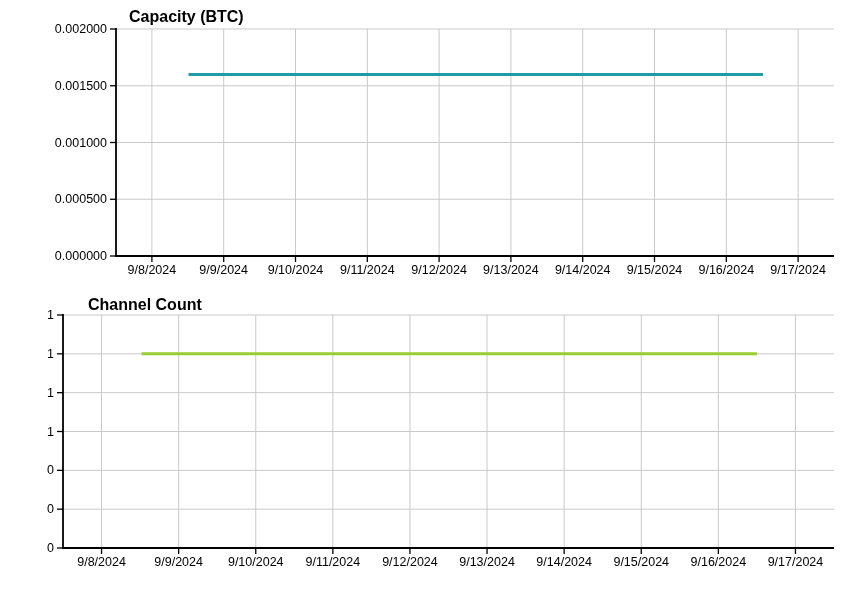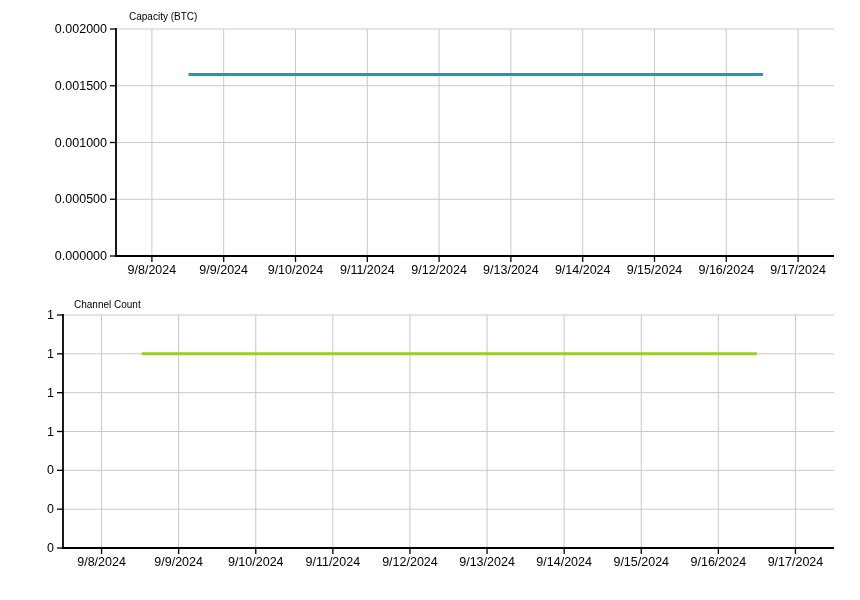--- a/index.html
+++ b/index.html
@@ -5,28 +5,28 @@
   html, body { margin: 0; padding: 0; }
   body {
     width: 860px; height: 600px;
     background: #ffffff;
     position: relative;
     font-family: "Liberation Sans", sans-serif;
     overflow: hidden;
   }
   .chart-title {
     position: absolute;
-    font-size: 10px;
-    font-weight: normal;
+    font-size: 16px;
+    font-weight: bold;
     color: #000;
     line-height: 18px;
     white-space: nowrap;
   }
   #title-capacity { left: 129px; top: 8px; }
-  #title-channel  { left: 74px;  top: 296px; }
+  #title-channel  { left: 88px;  top: 296px; }
   #charts-svg { position: absolute; left: 0; top: 0; }
   .tick-label {
     font-family: "Liberation Sans", sans-serif;
     font-size: 12.5px;
     fill: #000000;
   }
 </style>
 </head>
 <body>
 

